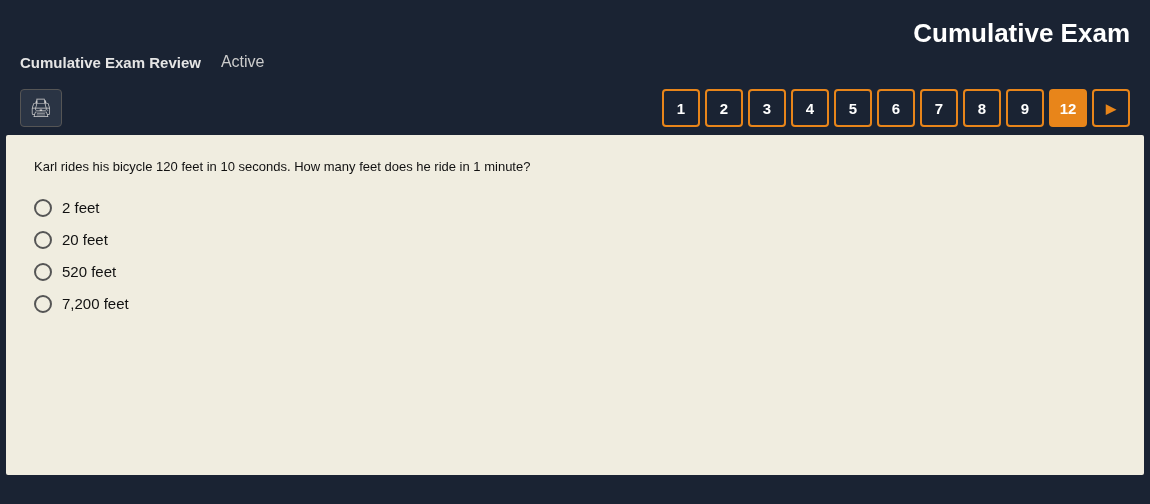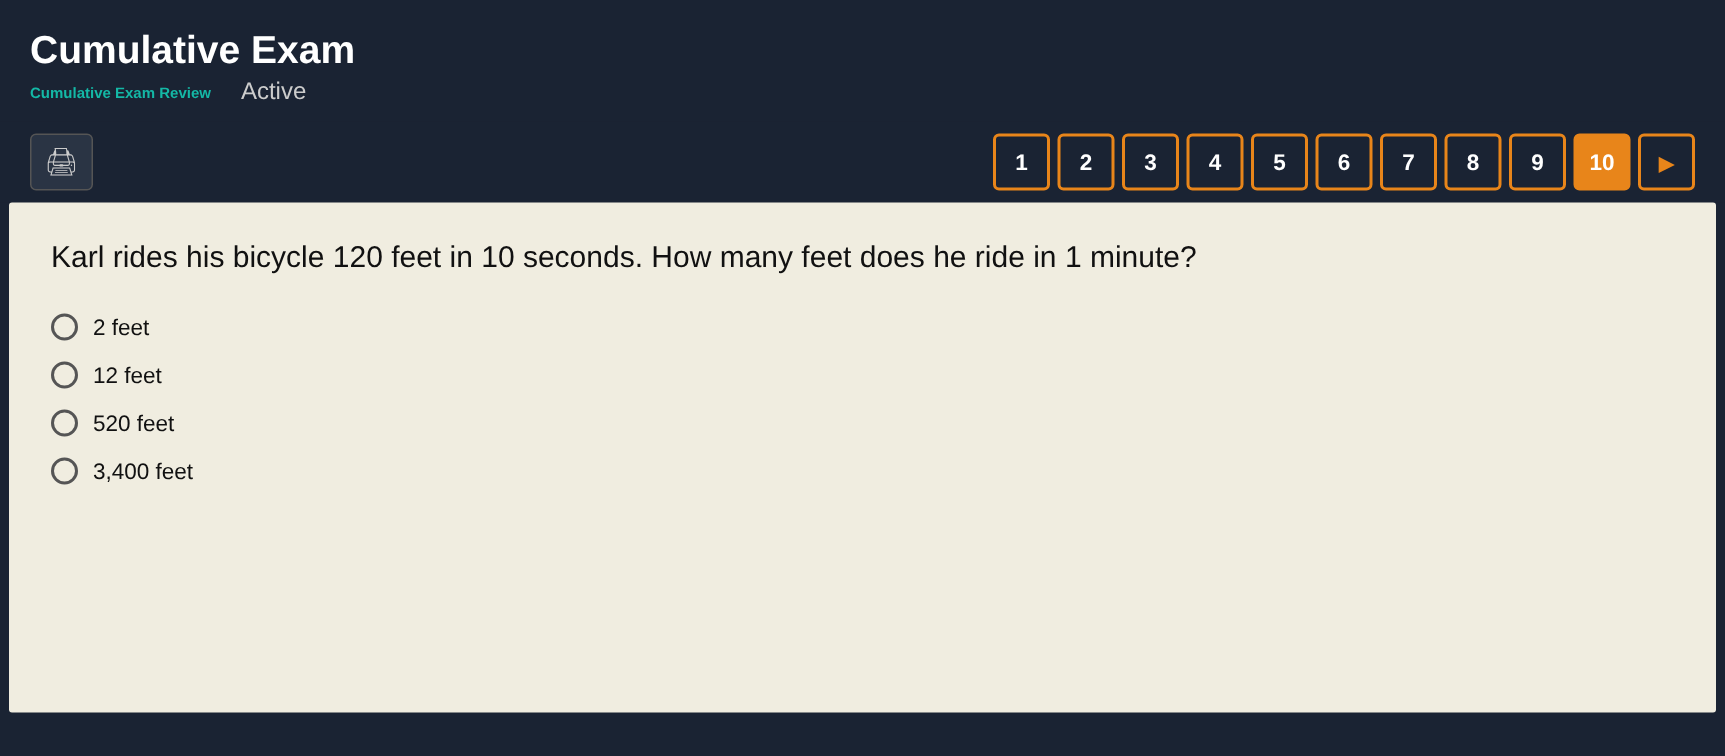--- a/index.html
+++ b/index.html
@@ -8,38 +8,39 @@
       width: 1150px;
       height: 504px;
       background-color: #1a2333;
       font-family: Arial, sans-serif;
       overflow: hidden;
     }
 
     .header {
       background-color: #1a2333;
       padding: 18px 20px 10px 20px;
+      text-align: right;
     }
 
     .header-title {
       color: #ffffff;
       font-size: 26px;
       font-weight: bold;
       margin-bottom: 4px;
     }
 
     .header-subtitle-row {
       display: flex;
       align-items: center;
       gap: 20px;
     }
 
     .header-subtitle {
-      color: #14b8a6;
-      font-size: 10px;
+      color: #e5e5e5;
+      font-size: 15px;
       font-weight: bold;
     }
 
     .header-active {
       color: #cccccc;
       font-size: 16px;
     }
 
     .toolbar-row {
       display: flex;
@@ -99,21 +100,21 @@
     .content-area {
       background-color: #f0ede0;
       margin: 0 6px;
       border-radius: 2px;
       padding: 22px 28px 28px 28px;
       min-height: 340px;
     }
 
     .question-text {
       color: #111111;
-      font-size: 20px;
+      font-size: 13px;
       margin-bottom: 22px;
       line-height: 1.5;
     }
 
     .answer-option {
       display: flex;
       align-items: center;
       gap: 10px;
       margin-bottom: 14px;
       cursor: pointer;
@@ -153,37 +154,37 @@
   <div class="pagination">
     <div class="page-btn">1</div>
     <div class="page-btn">2</div>
     <div class="page-btn">3</div>
     <div class="page-btn">4</div>
     <div class="page-btn">5</div>
     <div class="page-btn">6</div>
     <div class="page-btn">7</div>
     <div class="page-btn">8</div>
     <div class="page-btn">9</div>
-    <div class="page-btn active">10</div>
+    <div class="page-btn active">12</div>
     <div class="page-btn next-btn">▶</div>
   </div>
 </div>
 
 <div class="content-area">
   <div class="question-text">Karl rides his bicycle 120 feet in 10 seconds. How many feet does he ride in 1 minute?</div>
 
   <div class="answer-option">
     <span class="radio-circle"></span>
     <span class="answer-label">2 feet</span>
   </div>
   <div class="answer-option">
     <span class="radio-circle"></span>
-    <span class="answer-label">12 feet</span>
+    <span class="answer-label">20 feet</span>
   </div>
   <div class="answer-option">
     <span class="radio-circle"></span>
     <span class="answer-label">520 feet</span>
   </div>
   <div class="answer-option">
     <span class="radio-circle"></span>
-    <span class="answer-label">3,400 feet</span>
+    <span class="answer-label">7,200 feet</span>
   </div>
 </div>
 
 </body></html>

